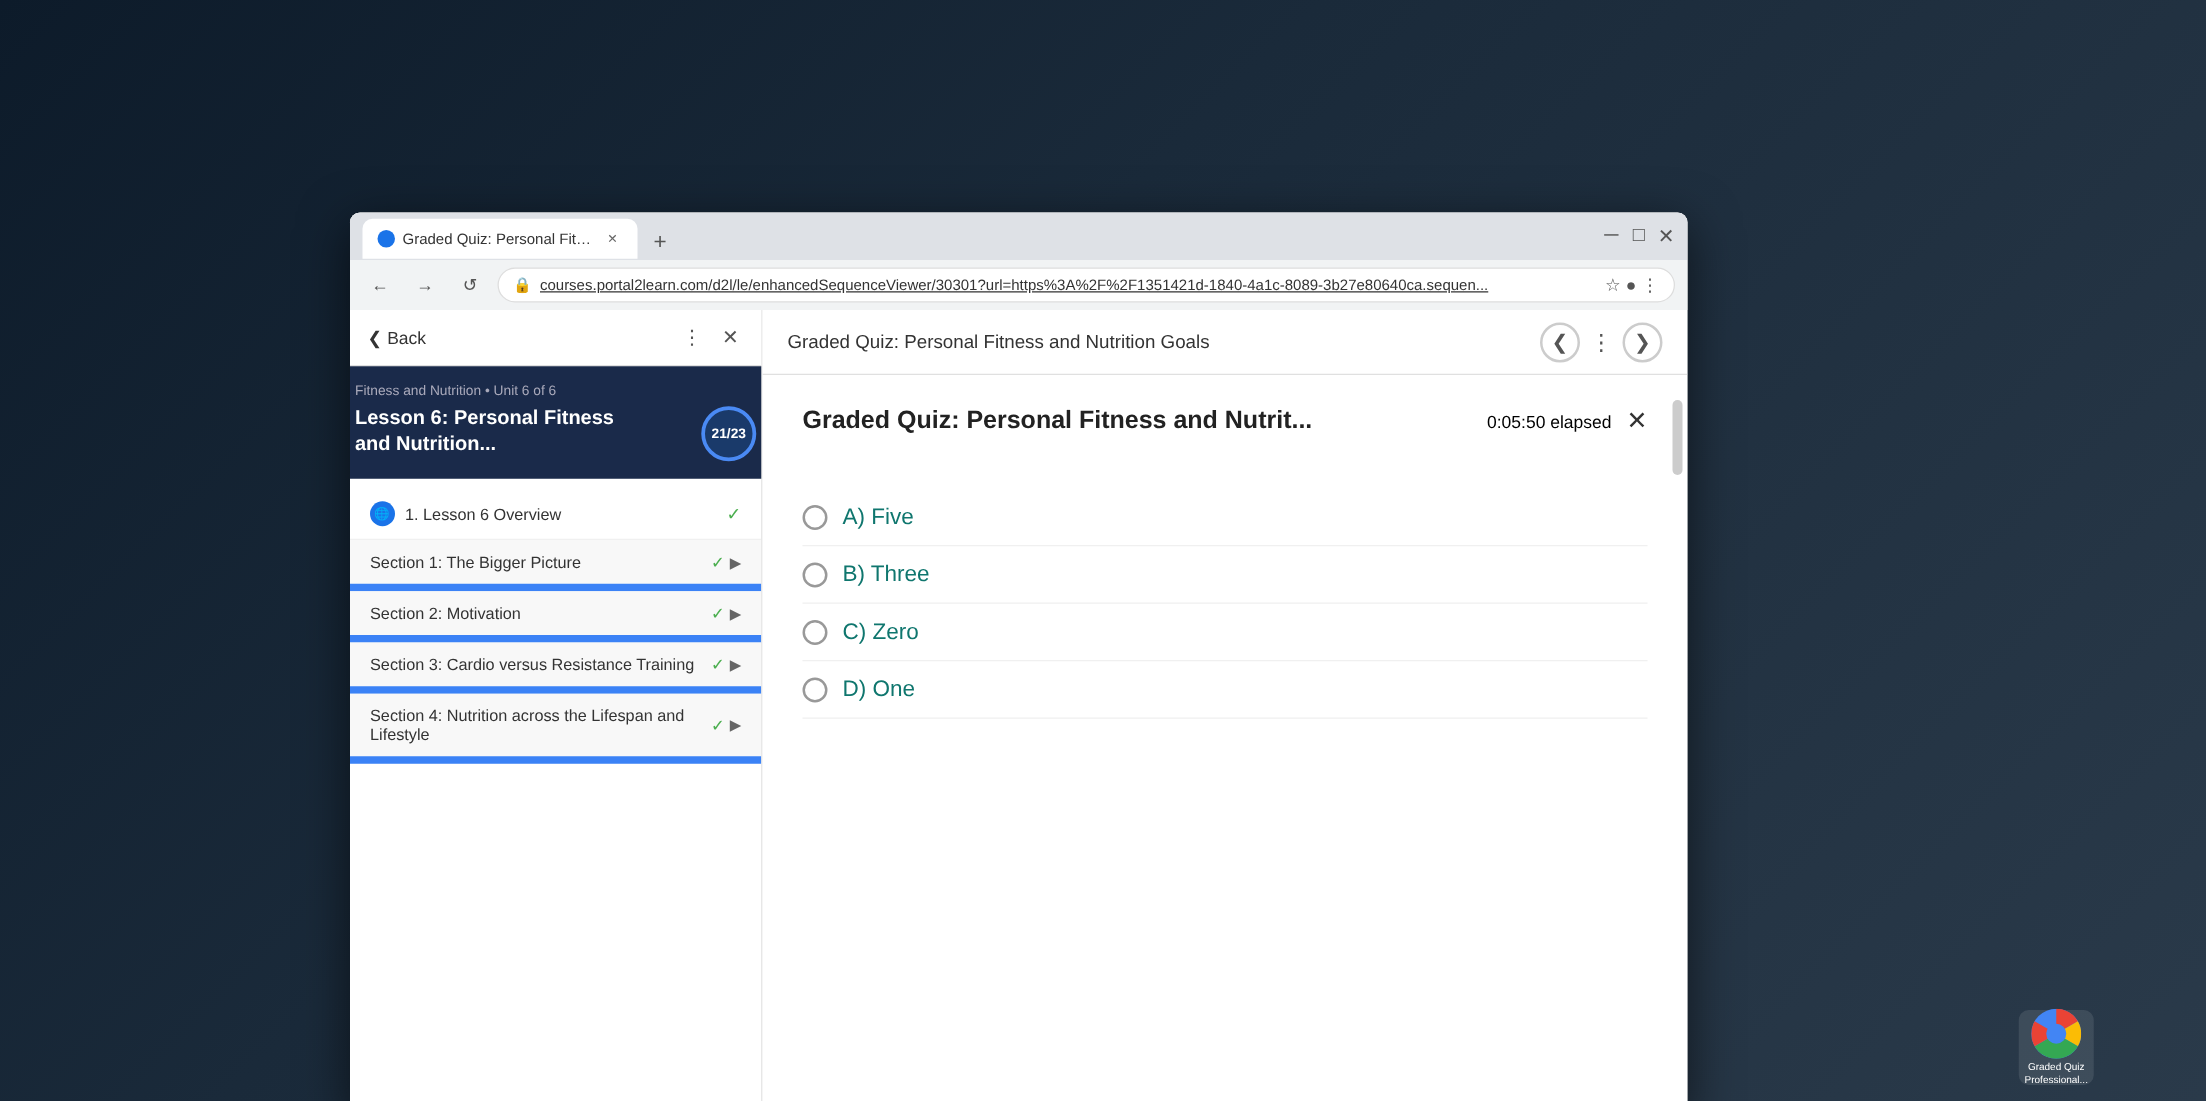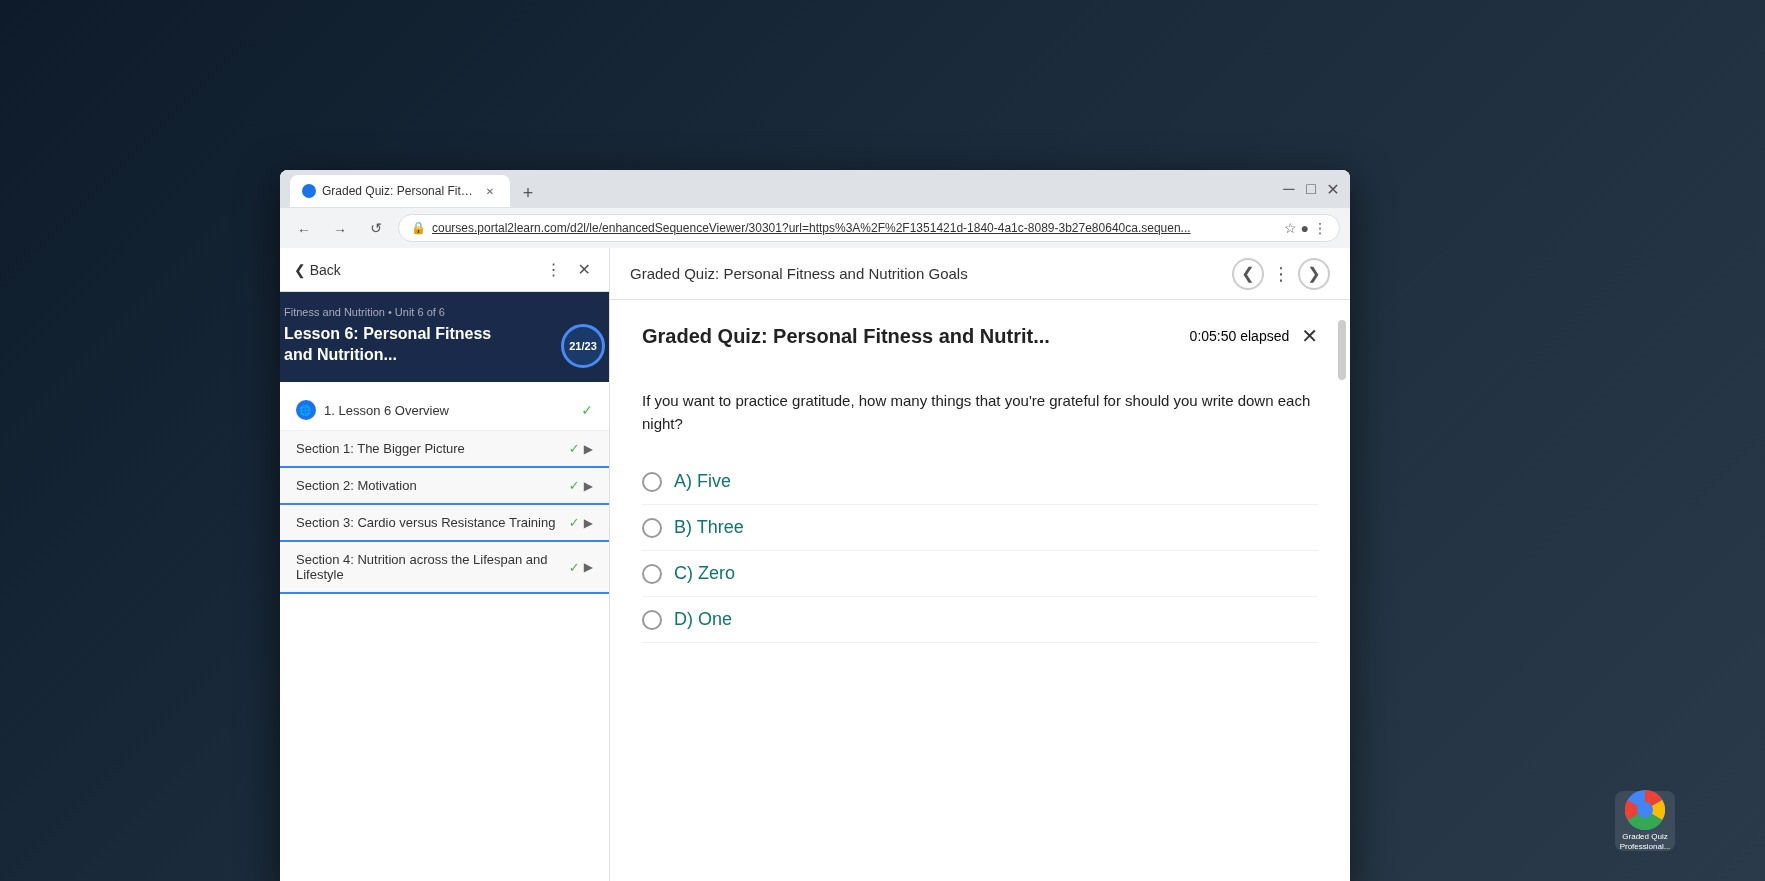--- a/index.html
+++ b/index.html
@@ -324,21 +324,21 @@
     }
 
     .section-item {
       display: flex;
       align-items: center;
       padding: 10px 16px;
       cursor: pointer;
       font-size: 13px;
       color: #333;
       background: #f8f8f8;
-      border-bottom: 2px solid #3b82f6;
+      border-bottom: 6px solid #3b82f6;
       gap: 8px;
     }
 
     .section-label {
       flex: 1;
     }
 
     .section-icons {
       display: flex;
       align-items: center;
@@ -619,21 +619,20 @@
       <div class="quiz-content">
 
         <div class="quiz-header-bar">
           <span class="quiz-title">Graded Quiz: Personal Fitness and Nutrit...</span>
           <div class="timer-section">
             <span class="timer">0:05:50 elapsed</span>
             <button class="close-quiz-btn">✕</button>
           </div>
         </div>
 
-        <div class="question-text">If you want to practice gratitude, how many things that you're grateful for should you write down each night?</div>
 
         <div class="answer-option">
           <div class="radio-circle"></div>
           <span class="option-label">A)  Five</span>
         </div>
 
         <div class="answer-option">
           <div class="radio-circle"></div>
           <span class="option-label">B)  Three</span>
         </div>
@@ -648,21 +647,21 @@
           <span class="option-label">D)  One</span>
         </div>
 
         <div class="scrollbar-handle"></div>
 
       </div>
     </div>
   </div>
 </div>
 
-<div class="taskbar-icon" style="position:absolute; bottom:30px; right:90px;">
+<div class="taskbar-icon" style="position:absolute; bottom:13px; right:90px;">
   <div style="width:40px; height:40px; position:relative;">
     <svg width="40" height="40" viewBox="0 0 40 40">
       <circle cx="20" cy="20" r="20" fill="#4285f4"></circle>
       <path d="M20 0 A20 20 0 0 1 37.3 10 L20 20 Z" fill="#ea4335"></path>
       <path d="M37.3 10 A20 20 0 0 1 37.3 30 L20 20 Z" fill="#fbbc05"></path>
       <path d="M37.3 30 A20 20 0 0 1 2.7 30 L20 20 Z" fill="#34a853"></path>
       <path d="M2.7 30 A20 20 0 0 1 2.7 10 L20 20 Z" fill="#ea4335"></path>
       <circle cx="20" cy="20" r="8" fill="#4285f4"></circle>
     </svg>
   </div>

